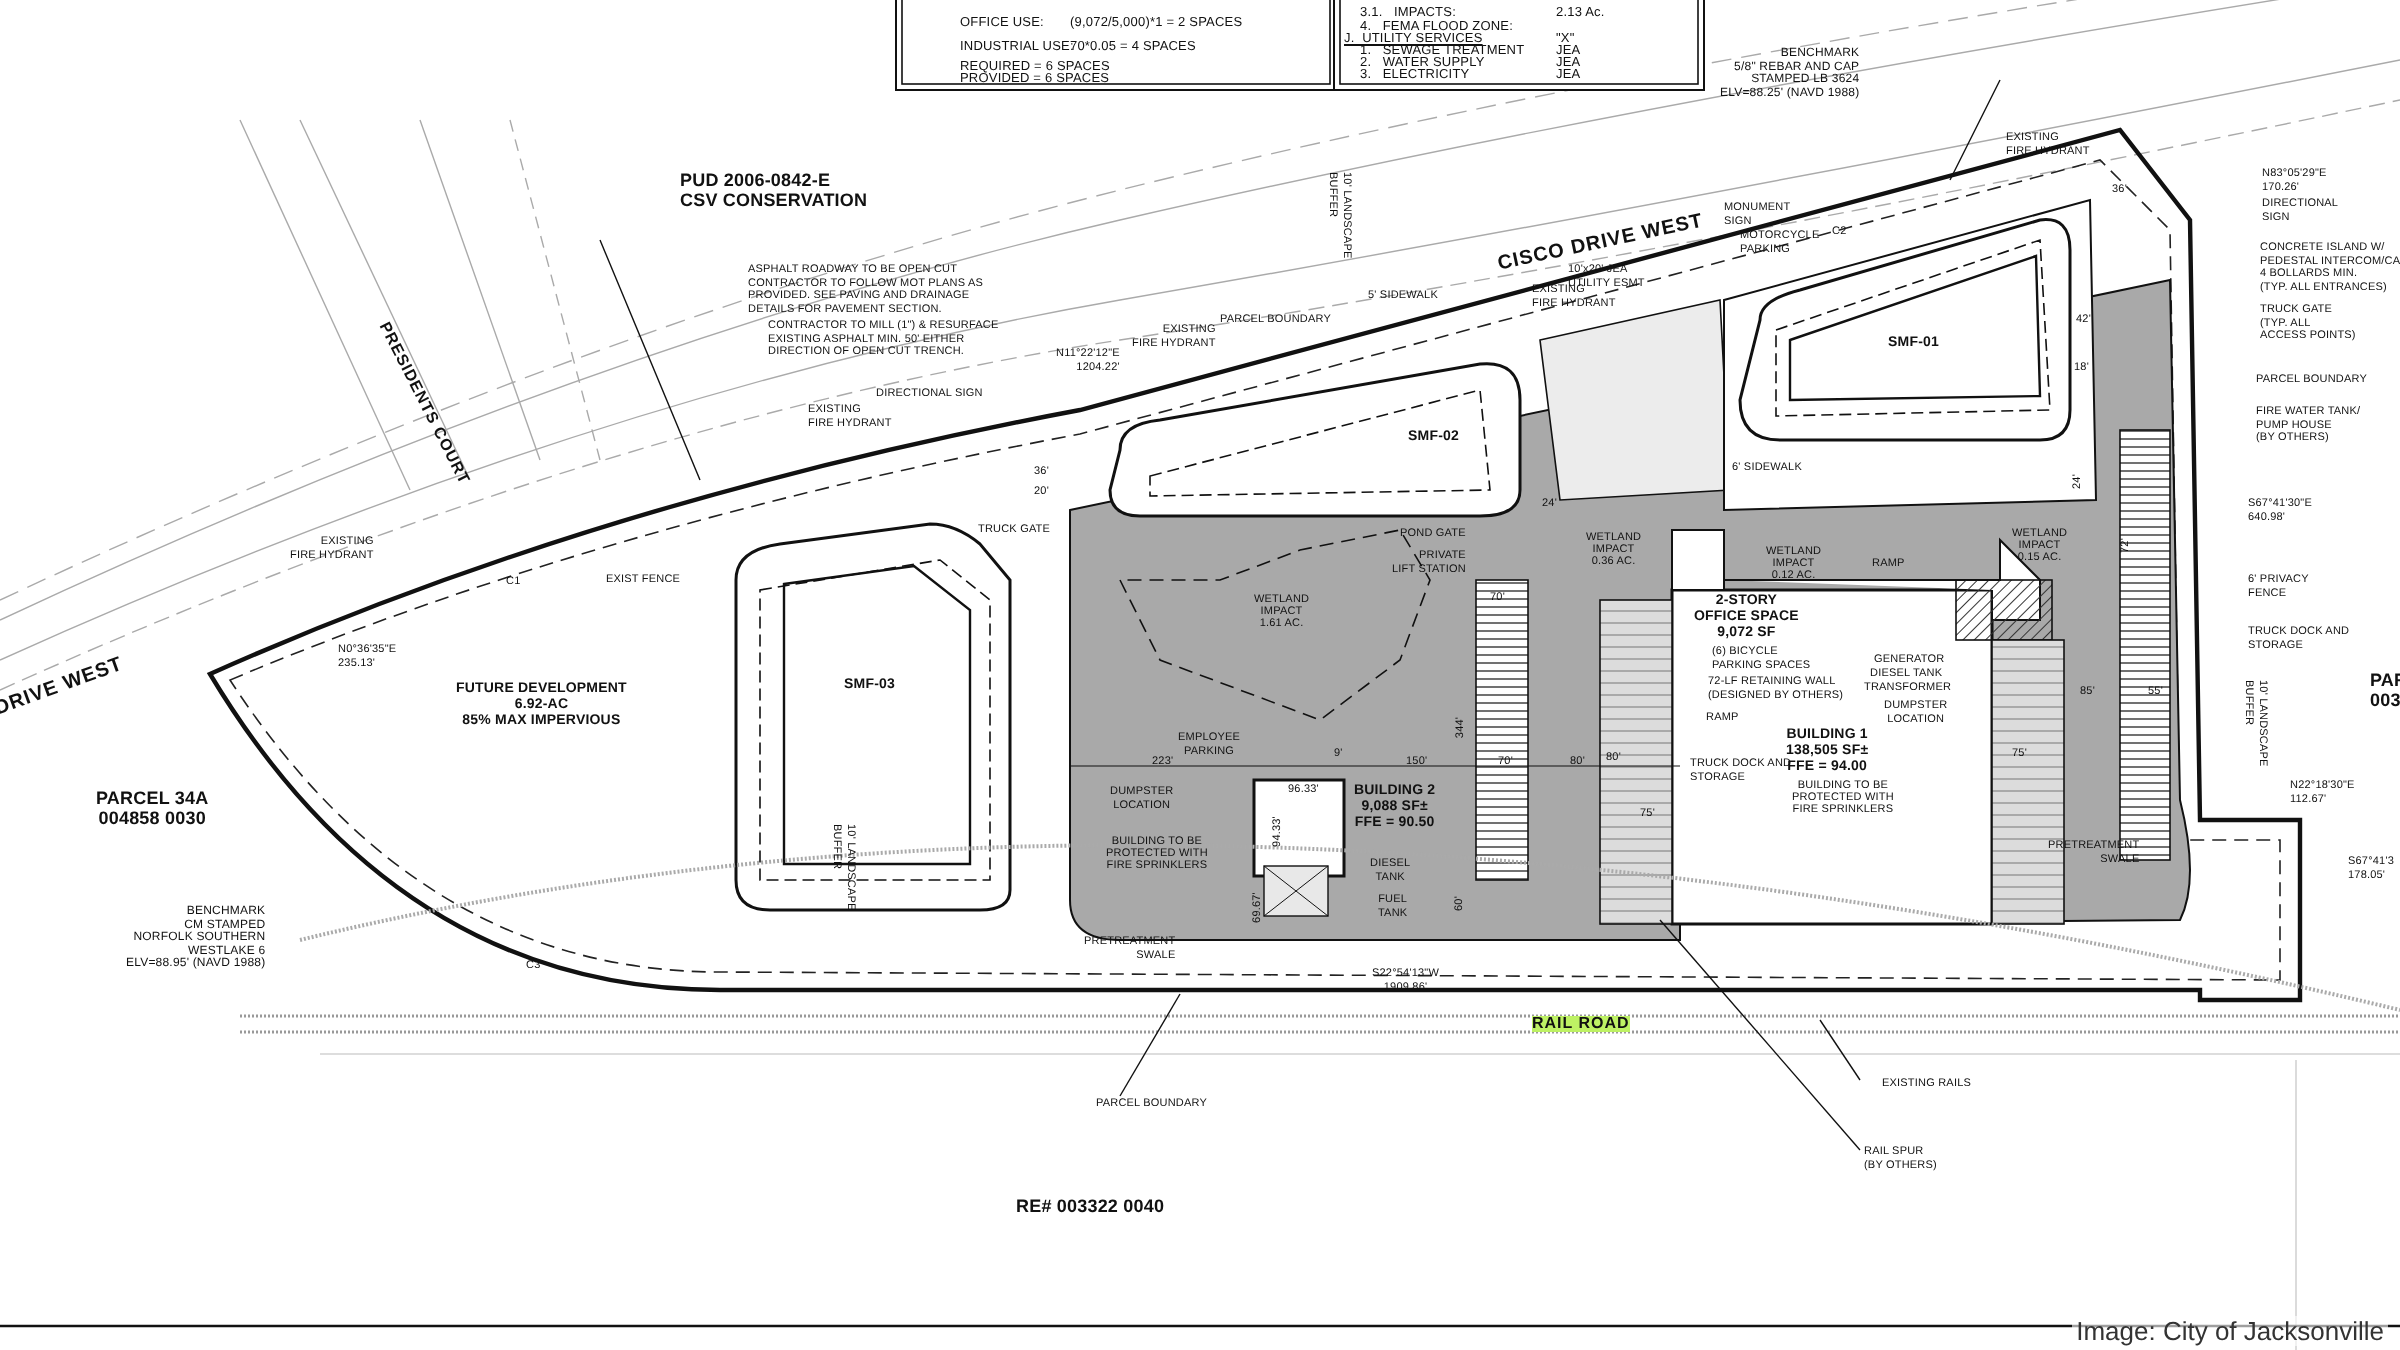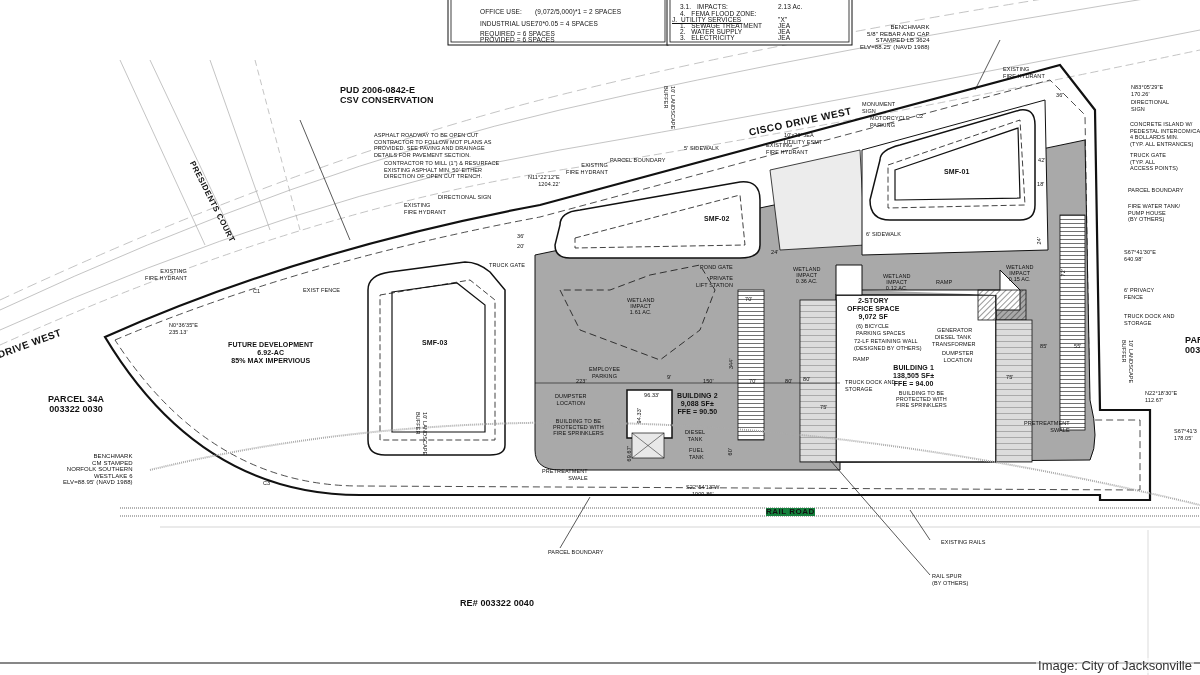--- a/index.html
+++ b/index.html
@@ -127,27 +127,27 @@
 <div class="t" style="left:680px;top:22px;">1.   SEWAGE TREATMENT</div>
 <div class="t" style="left:778px;top:22px;">JEA</div>
 <div class="t" style="left:680px;top:28px;">2.   WATER SUPPLY</div>
 <div class="t" style="left:778px;top:28px;">JEA</div>
 <div class="t" style="left:680px;top:34px;">3.   ELECTRICITY</div>
 <div class="t" style="left:778px;top:34px;">JEA</div>
 
 <div class="t road" style="left:748px;top:118px;transform:rotate(-12deg);">CISCO DRIVE WEST</div>
 <div class="t road" style="left:-4px;top:340px;transform:rotate(-20deg);">DRIVE WEST</div>
 <div class="t road" style="left:195px;top:160px;transform:rotate(63deg);transform-origin:left top;font-size:8px;">PRESIDENTS COURT</div>
-<div class="t road" style="left:766px;top:508px;font-size:8px;background:#15803d;">RAIL ROAD</div>
+<div class="t road" style="left:766px;top:508px;font-size:8px;background:#bef264;">RAIL ROAD</div>
 
 <div class="t big" style="left:340px;top:85px;">PUD 2006-0842-E
 CSV CONSERVATION</div>
 <div class="t big tc" style="left:48px;top:394px;">PARCEL 34A
-003322 0030</div>
-<div class="t big" style="left:460px;top:598px;">RE# 003322 0040</div>
+004858 0030</div>
+<div class="t big" style="left:508px;top:598px;">RE# 003322 0040</div>
 <div class="t big" style="left:1185px;top:335px;">PAR
 0033</div>
 
 <div class="t tb tc" style="left:228px;top:341px;font-size:7px;line-height:8px;">FUTURE DEVELOPMENT
 6.92-AC
 85% MAX IMPERVIOUS</div>
 <div class="t tb" style="left:944px;top:167px;font-size:7px;">SMF-01</div>
 <div class="t tb" style="left:704px;top:214px;font-size:7px;">SMF-02</div>
 <div class="t tb" style="left:422px;top:338px;font-size:7px;">SMF-03</div>
 <div class="t tc" style="left:627px;top:297px;font-size:5.5px;line-height:6px;">WETLAND

